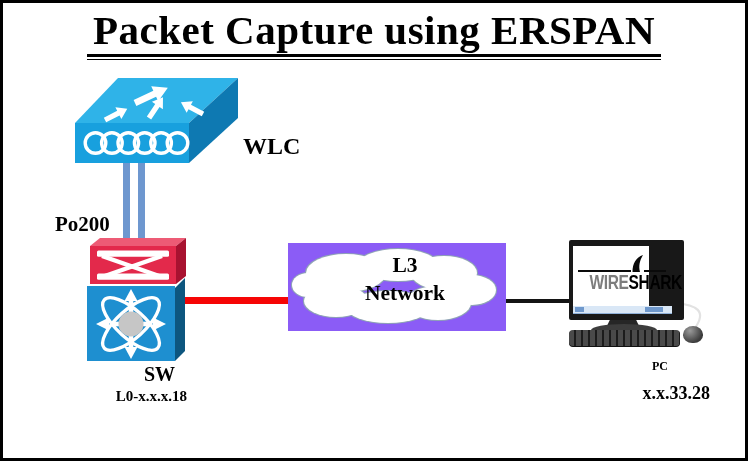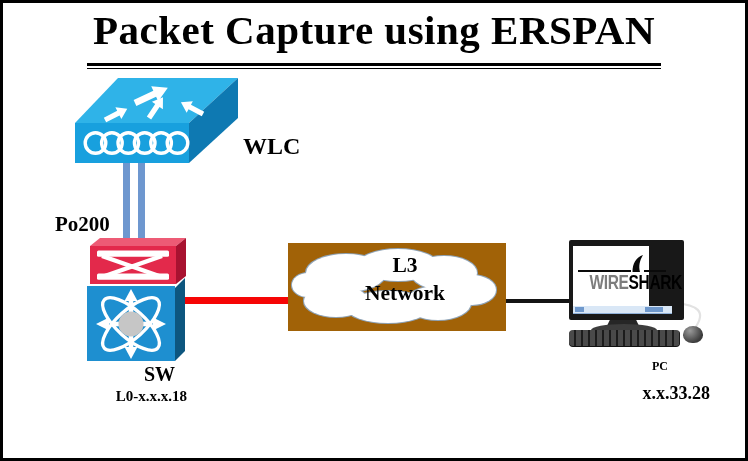--- a/index.html
+++ b/index.html
@@ -6,30 +6,30 @@
   #canvas{
     position:relative;width:748px;height:461px;box-sizing:border-box;
     border:3px solid #000;background:#fff;overflow:hidden;
     font-family:"Liberation Serif", serif;color:#000;
   }
   .abs{position:absolute;}
   
   #title-row{position:absolute;left:0;top:5px;width:100%;text-align:center;}
   .title-outer{display:inline-block;border-bottom:1.5px solid #000;padding-bottom:2px;}
   .title-inner{display:inline-block;font-size:41px;font-weight:bold;line-height:1.1;
-    border-bottom:3.5px solid #000;padding:0 6px 10px 6px;letter-spacing:.5px;text-align:center;}
+    border-bottom:3.5px solid #000;padding:0 6px 1px 6px;letter-spacing:.5px;text-align:center;}
   
   .lbl{position:absolute;font-weight:bold;white-space:nowrap;}
   .lbl.center{text-align:right;}
   
   .pc-line{position:absolute;width:7px;height:83px;top:157px;background:#6E97CF;}
   #red-link{position:absolute;left:182px;top:294px;width:115px;height:7px;background:#F60505;}
   #black-link{position:absolute;left:495px;top:296px;width:74px;height:4px;background:#141414;}
   
-  #cloud-box{position:absolute;left:285px;top:240px;width:218px;height:88px;background:#a16207;}
+  #cloud-box{position:absolute;left:285px;top:240px;width:218px;height:88px;background:#8b5cf6;}
   #cloud-text{position:absolute;left:16px;top:8px;width:202px;text-align:center;
     font-weight:bold;font-size:21.5px;line-height:28px;}
   
   #monitor-frame{position:absolute;left:566px;top:237px;width:115px;height:80px;
     background:#181818;border-radius:2px;}
   #monitor-screen{position:absolute;left:4px;top:6px;width:76px;height:60px;background:#fff;}
   #monitor-taskbar{position:absolute;left:4px;top:66px;width:99px;height:7px;
     background:#d9e7f6;border-bottom:1px solid #8fb0d8;}
   .tb-seg{position:absolute;top:1px;height:5px;background:#6f98cc;}
   #ws-logo{position:absolute;left:5px;top:9px;width:88px;}

